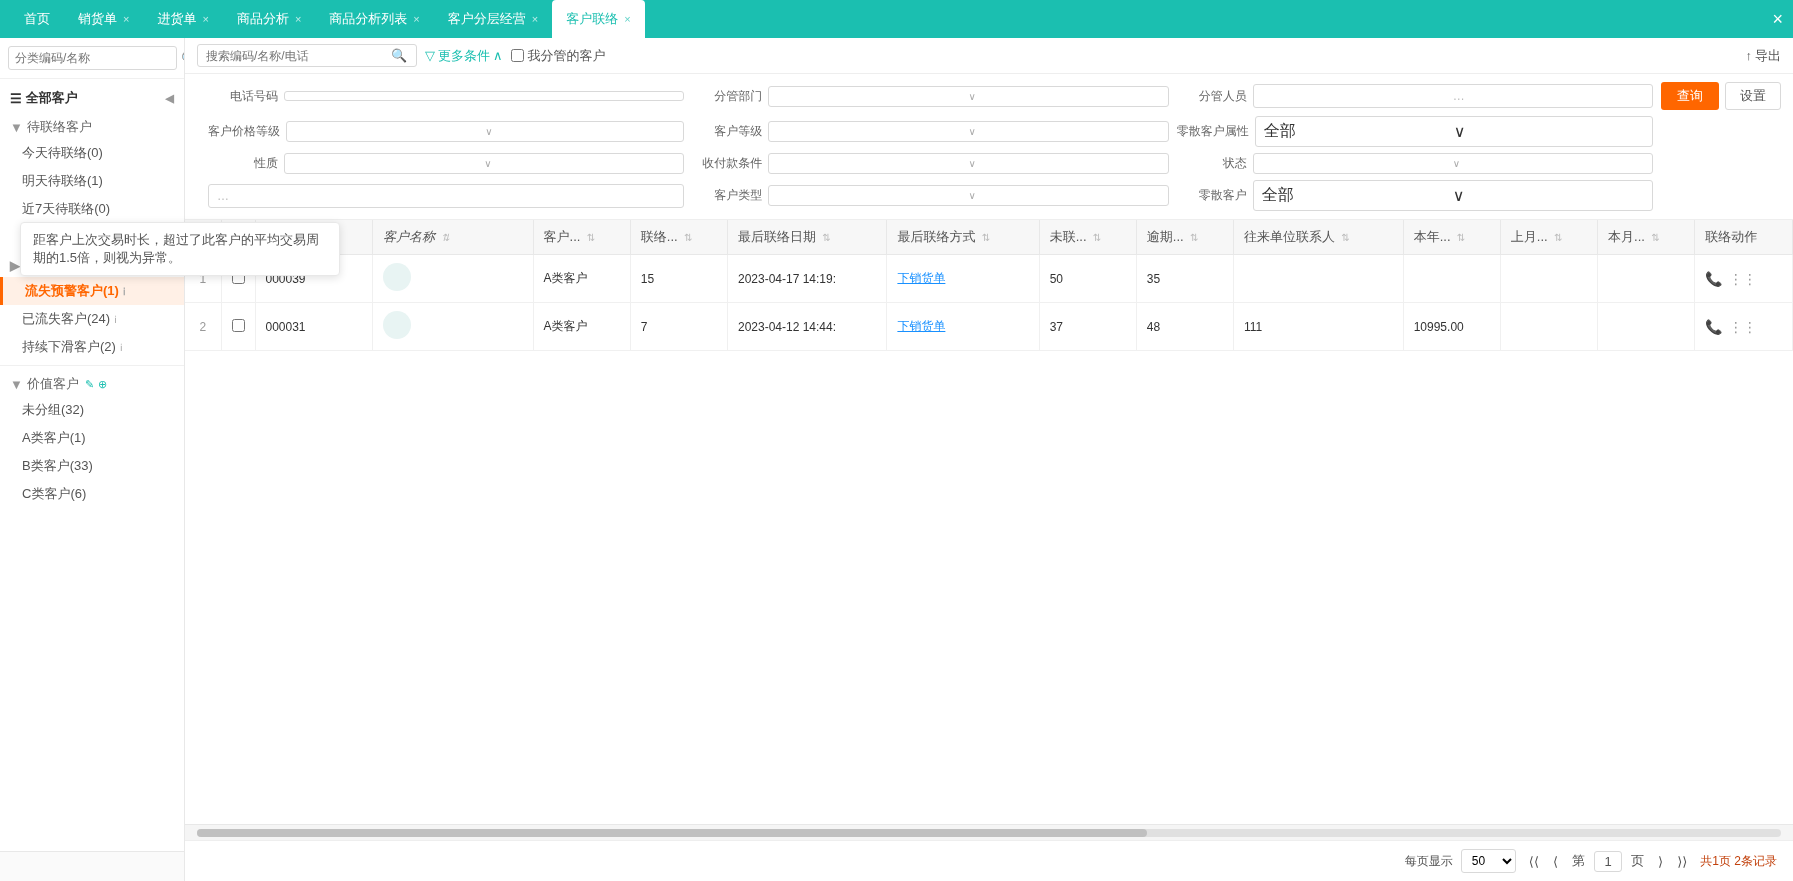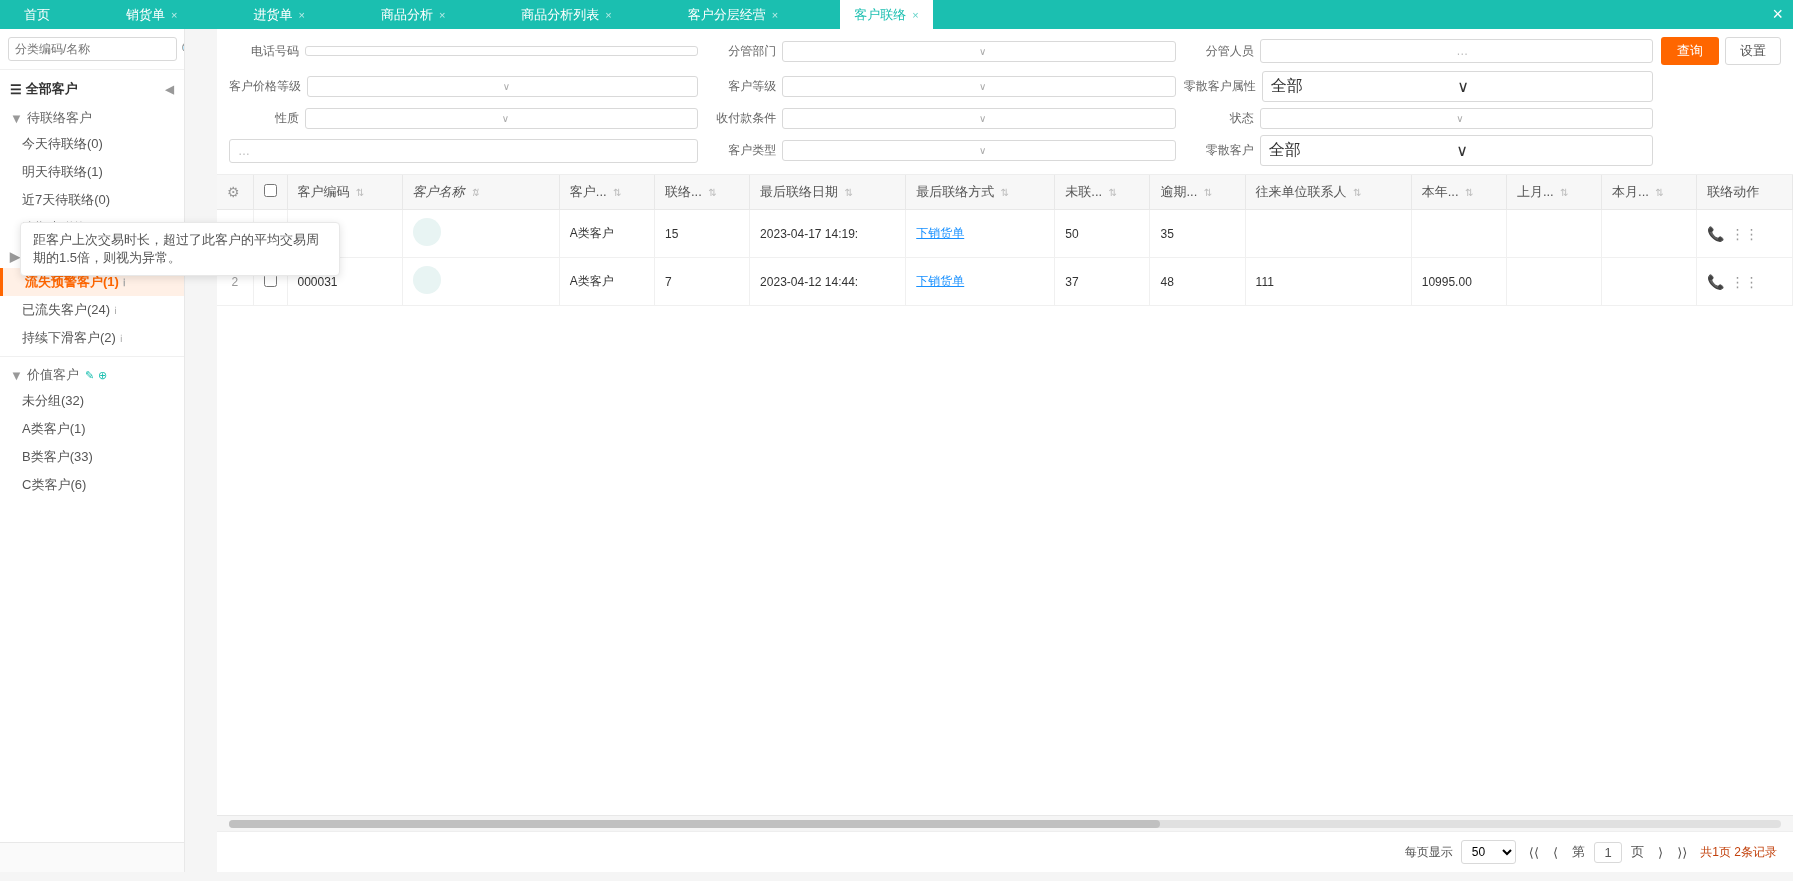--- a/index.html
+++ b/index.html
@@ -2,35 +2,35 @@
 <html><head>
   <meta charset="utf-8">
   <style>
     * { box-sizing: border-box; margin: 0; padding: 0; font-family: "Microsoft YaHei", "PingFang SC", Arial, sans-serif; font-size: 13px; }
     body { background: #f5f5f5; overflow: hidden; width: 1793px; height: 881px; }
 
     
     .top-nav {
       display: flex; align-items: center;
       background: #1bbfb0;
-      height: 29px; padding: 11px 10px; gap: 48px;
+      height: 38px; padding: 11px 10px;
     }
     .top-nav .nav-item {
       color: #fff; padding: 0 14px; height: 38px; display: flex; align-items: center;
       cursor: pointer; font-size: 13px; white-space: nowrap;
     }
     .top-nav .nav-item.active {
       background: #fff; color: #1bbfb0; border-radius: 4px 4px 0 0;
     }
     .top-nav .nav-item .close-x { margin-left: 6px; font-size: 11px; opacity: 0.7; }
     .top-nav .spacer { flex: 1; }
     .top-nav .close-btn { color: #fff; font-size: 18px; cursor: pointer; }
 
     
-    .main-layout { display: flex; height: calc(881px - 38px); gap: 32px; }
+    .main-layout { display: flex; height: calc(881px - 38px); }
 
     
     .sidebar {
       width: 185px; background: #fff; border-right: 1px solid #e8e8e8;
       display: flex; flex-direction: column; overflow: hidden; flex-shrink: 0;
     }
     .sidebar-search {
       padding: 8px; border-bottom: 1px solid #f0f0f0; display: flex; align-items: center;
     }
     .sidebar-search input {
@@ -82,21 +82,21 @@
     }
     .filter-bar .my-cust { display: flex; align-items: center; gap: 4px; font-size: 12px; color: #555; cursor: pointer; }
     .filter-bar .my-cust input[type=checkbox] { cursor: pointer; }
     .filter-bar .spacer { flex: 1; }
     .filter-bar .export-btn { color: #555; font-size: 12px; cursor: pointer; display: flex; align-items: center; gap: 3px; }
 
     
     .filter-form {
       background: #fff; border-bottom: 1px solid #eee; padding: 8px 12px;
     }
-    .filter-row { display: flex; align-items: center; margin-bottom: 6px; gap: 8px; }
+    .filter-row { display: flex; align-items: center; margin-bottom: 6px; gap: 8px; margin-left: 11px; }
     .filter-row:last-child { margin-bottom: 0; }
     .filter-cell {
       display: flex; align-items: center; flex: 1; gap: 6px;
     }
     .filter-cell label { color: #666; white-space: nowrap; font-size: 12px; min-width: 70px; text-align: right; }
     .filter-cell .input-wrap {
       flex: 1; display: flex; align-items: center; border: 1px solid #d9d9d9;
       border-radius: 3px; padding: 4px 8px; background: #fff; cursor: pointer;
     }
     .filter-cell .input-wrap span { flex: 1; color: #bbb; font-size: 12px; }
@@ -282,20 +282,40 @@
           <span>C类客户(6)</span>
         </div>
       </div>
     </div>
 
     <div class="sidebar-bottom"></div>
   </div>
 
   <div class="content-area">
 
+    <div class="filter-bar">
+      <div class="search-input-wrap">
+        <input type="text" placeholder="搜索编码/名称/电话" style="">
+        <span class="s-icon">🔍</span>
+      </div>
+      <div class="more-cond">
+        <span>▽</span>
+        <span>更多条件</span>
+        <span>∧</span>
+      </div>
+      <div class="my-cust">
+        <input type="checkbox" style="">
+        <span>我分管的客户</span>
+      </div>
+      <div class="spacer"></div>
+      <div class="export-btn">
+        <span>↑</span>
+        <span>导出</span>
+      </div>
+    </div>
 
     <div class="filter-form">
 
       <div class="filter-row">
         <div class="filter-cell">
           <label>电话号码</label>
           <div class="input-wrap">
             <span></span>
           </div>
         </div>

